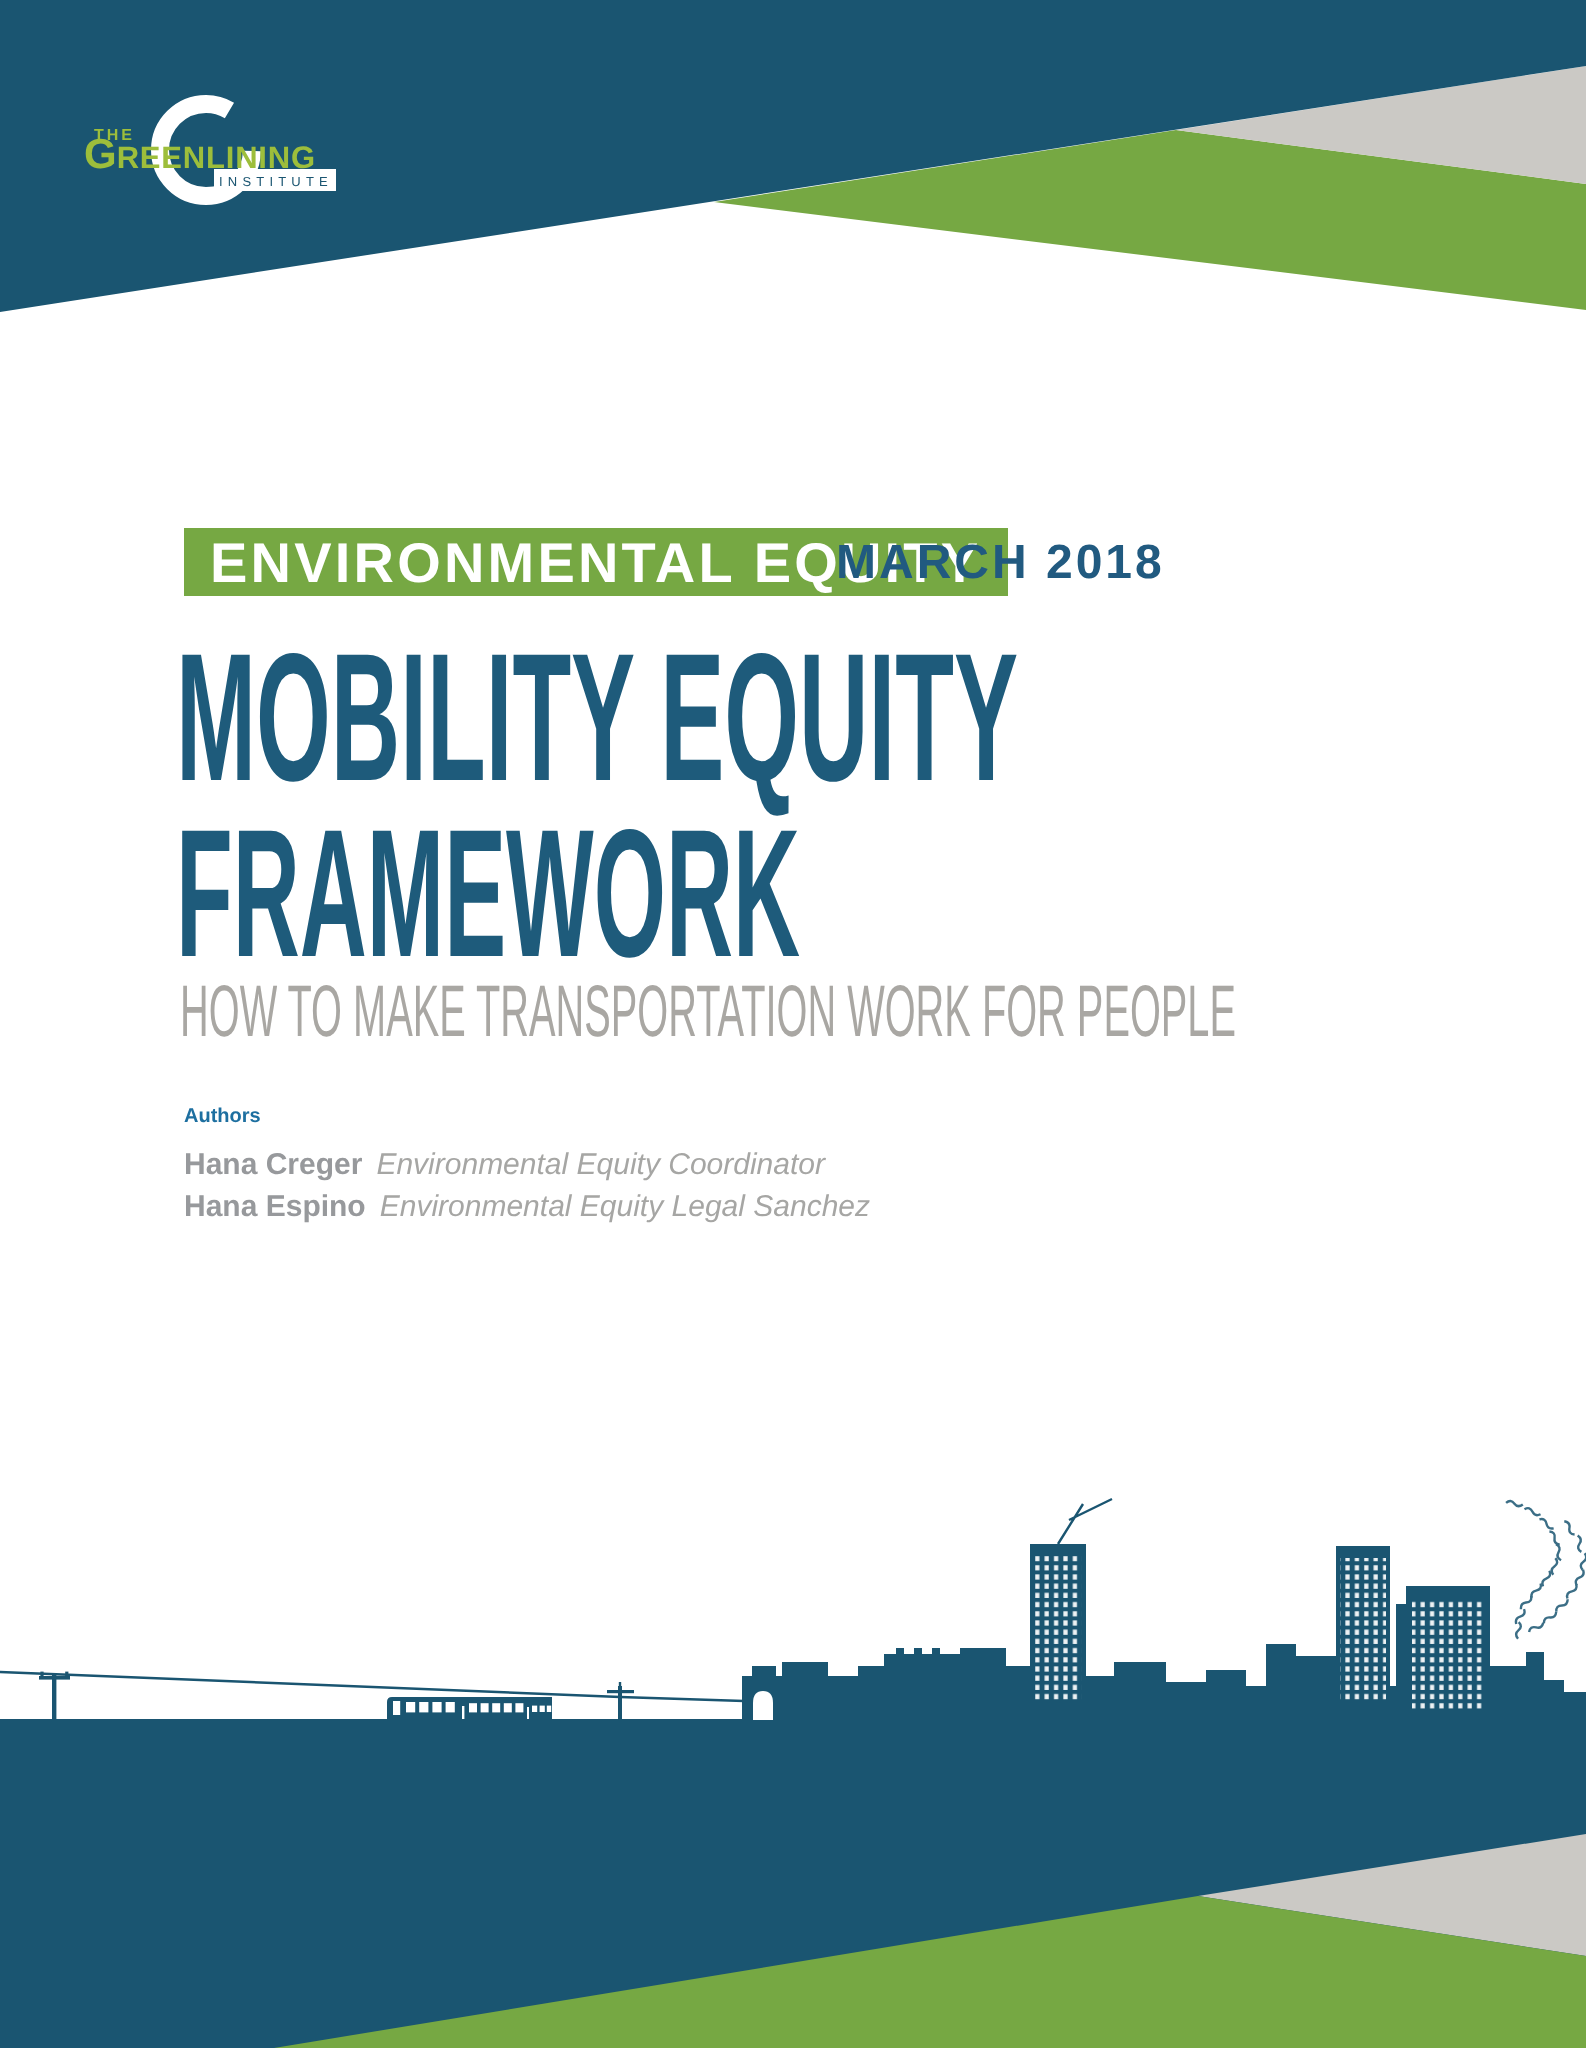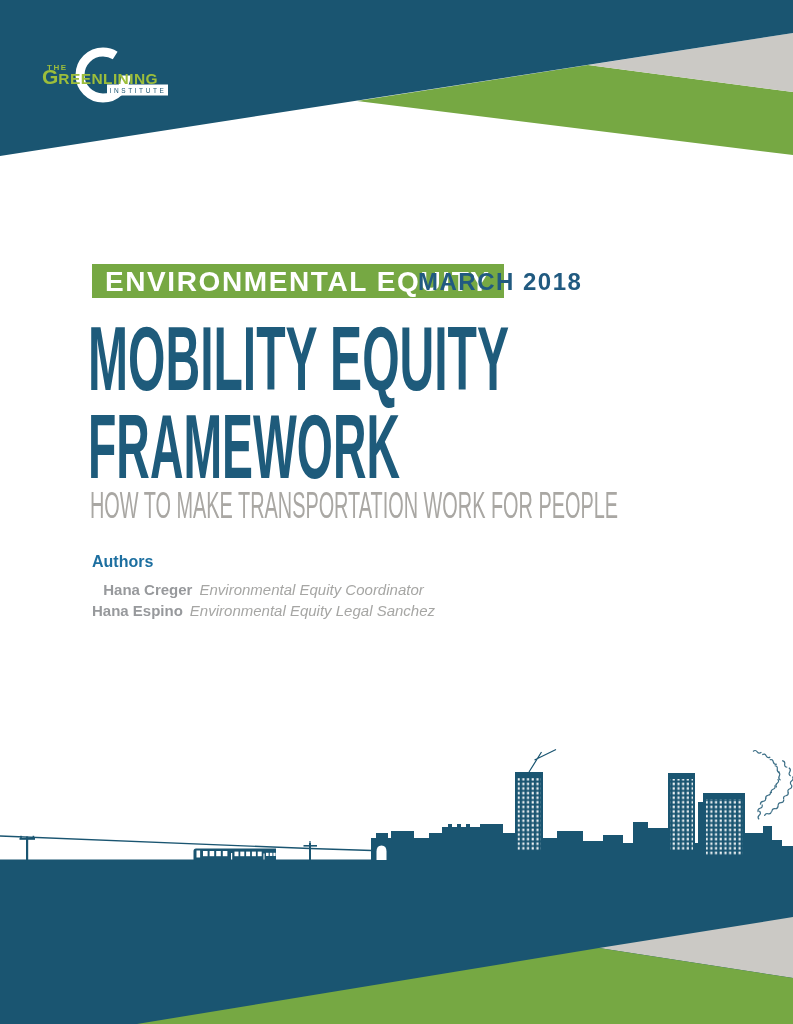--- a/index.html
+++ b/index.html
@@ -16,23 +16,23 @@
   }
   .date{
     position:absolute;left:374px;top:264px;height:34px;line-height:35px;
     color:#215A80;font-weight:bold;font-size:24px;letter-spacing:1.5px;
     white-space:nowrap;
     margin-left:44px;
   }
   
   .authors{position:absolute;left:92px;top:553px;}
   .authors-heading{
-    color:#1D6FA0;font-weight:bold;font-size:16px;margin:0 0 9px 0;
+    color:#1D6FA0;font-weight:bold;font-size:10px;margin:0 0 9px 0;
   }
-  .author-row{font-size:15px;line-height:20.5px;white-space:nowrap;text-align:center;}
+  .author-row{font-size:15px;line-height:20.5px;white-space:nowrap;}
   .author-name{color:#97999C;font-weight:bold;}
   .author-role{color:#A6A6A4;font-style:italic;margin-left:7px;}
   svg text{font-family:"Liberation Sans",sans-serif;}
 </style>
 </head>
 <body>
 
 <svg class="layer" width="793" height="1024" viewBox="0 0 793 1024">
   <defs>
     <pattern id="winA" x="0" y="0" width="4.7" height="4.6" patternUnits="userSpaceOnUse">

